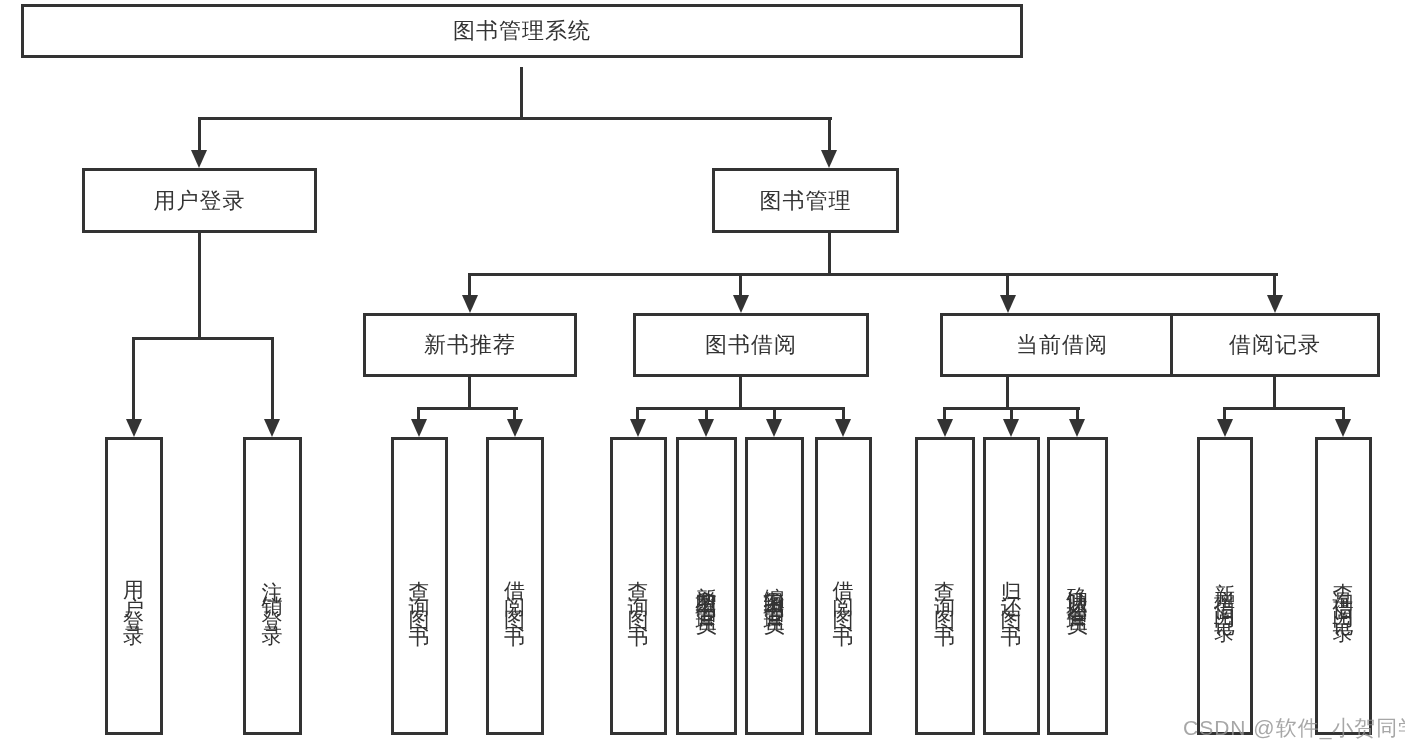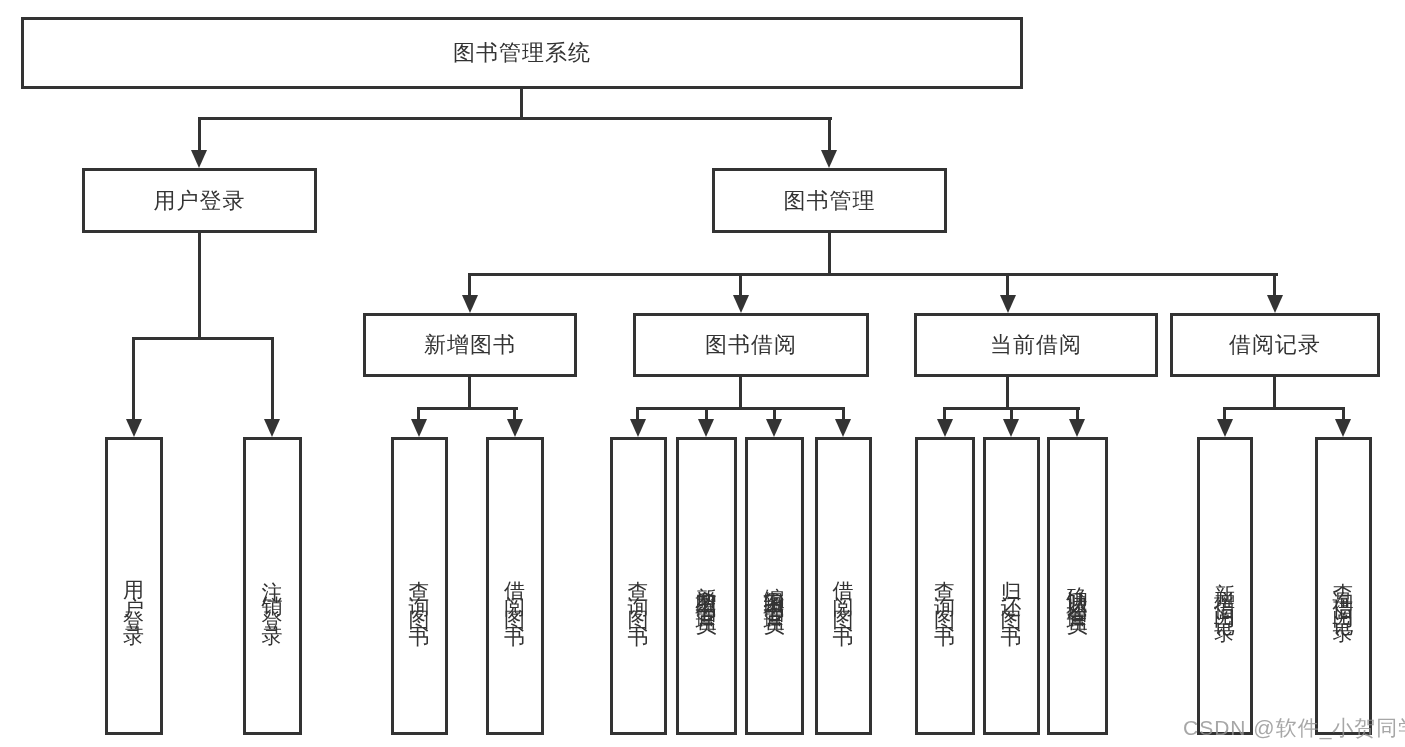--- a/index.html
+++ b/index.html
@@ -81,28 +81,28 @@
   <div class="ln" style="left:1076px;top:407px;width:3px;height:24px"></div>
   <div class="ah" style="left:1069px;top:419px"></div>
 
   <div class="ln" style="left:1273px;top:377px;width:3px;height:32px"></div>
   <div class="ln" style="left:1223px;top:407px;width:122px;height:3px"></div>
   <div class="ln" style="left:1223px;top:407px;width:3px;height:24px"></div>
   <div class="ah" style="left:1217px;top:419px"></div>
   <div class="ln" style="left:1342px;top:407px;width:3px;height:24px"></div>
   <div class="ah" style="left:1335px;top:419px"></div>
 
-  <div class="hbox" style="left:21px;top:17px;width:1002px;height:72px">图书管理系统</div>
+  <div class="hbox" style="left:21px;top:4px;width:1002px;height:54px">图书管理系统</div>
 
   <div class="hbox" style="left:82px;top:168px;width:235px;height:65px">用户登录</div>
-  <div class="hbox" style="left:712px;top:168px;width:235px;height:65px">图书管理</div>
+  <div class="hbox" style="left:712px;top:168px;width:187px;height:65px">图书管理</div>
 
-  <div class="hbox" style="left:363px;top:313px;width:214px;height:64px">新增图书</div>
+  <div class="hbox" style="left:363px;top:313px;width:214px;height:64px">新书推荐</div>
   <div class="hbox" style="left:633px;top:313px;width:236px;height:64px">图书借阅</div>
-  <div class="hbox" style="left:914px;top:313px;width:244px;height:64px">当前借阅</div>
+  <div class="hbox" style="left:940px;top:313px;width:244px;height:64px">当前借阅</div>
   <div class="hbox" style="left:1170px;top:313px;width:210px;height:64px">借阅记录</div>
 
   <div class="vbox" style="left:105px;width:58px">
     <span class="ls4">用户登录</span>
     </div>
   <div class="vbox" style="left:243px;width:59px">
     <span class="ls4">注销登录</span>
     </div>
 
   <div class="vbox" style="left:391px;width:57px">

